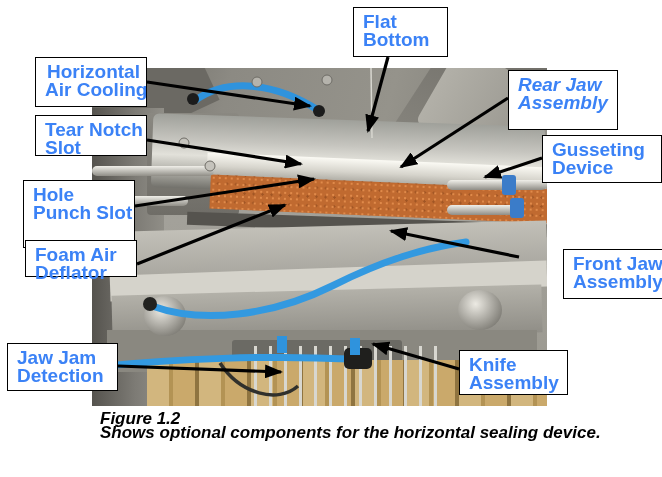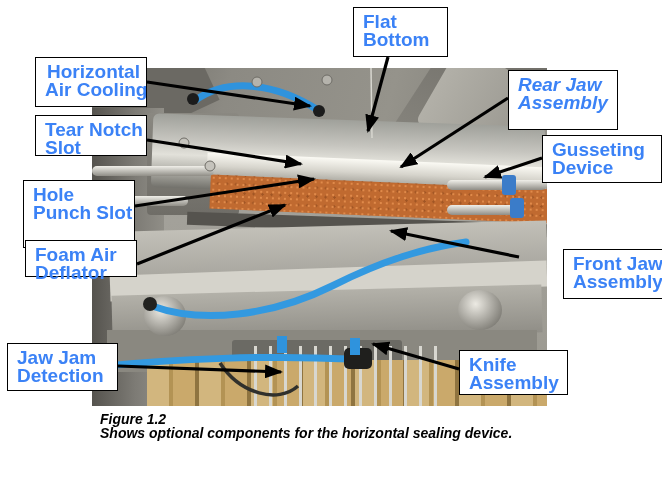--- a/index.html
+++ b/index.html
@@ -62,21 +62,21 @@
   .callout{
     position:absolute;background:#fff;border:1px solid #000;box-sizing:border-box;
     padding:5px 4px 0 9px;font-weight:bold;font-size:19px;line-height:18px;color:#3b82f6;
     white-space:nowrap;z-index:10;
   }
   .callout span{display:block;}
   
   .arrows{position:absolute;left:0;top:0;z-index:5;pointer-events:none;}
   
   .caption{position:absolute;left:100px;top:412px;z-index:10;
-    font-style:italic;font-weight:bold;font-size:14px;line-height:14px;color:#000;}
+    font-style:italic;font-weight:bold;font-size:17px;line-height:14px;color:#000;}
 </style>
 </head>
 <body>
 
 <div id="stage">
 
   <div class="photo">
     <div class="top-band"></div>
     <div class="top-left-dark"></div>
     <div class="top-right-dark"></div>

